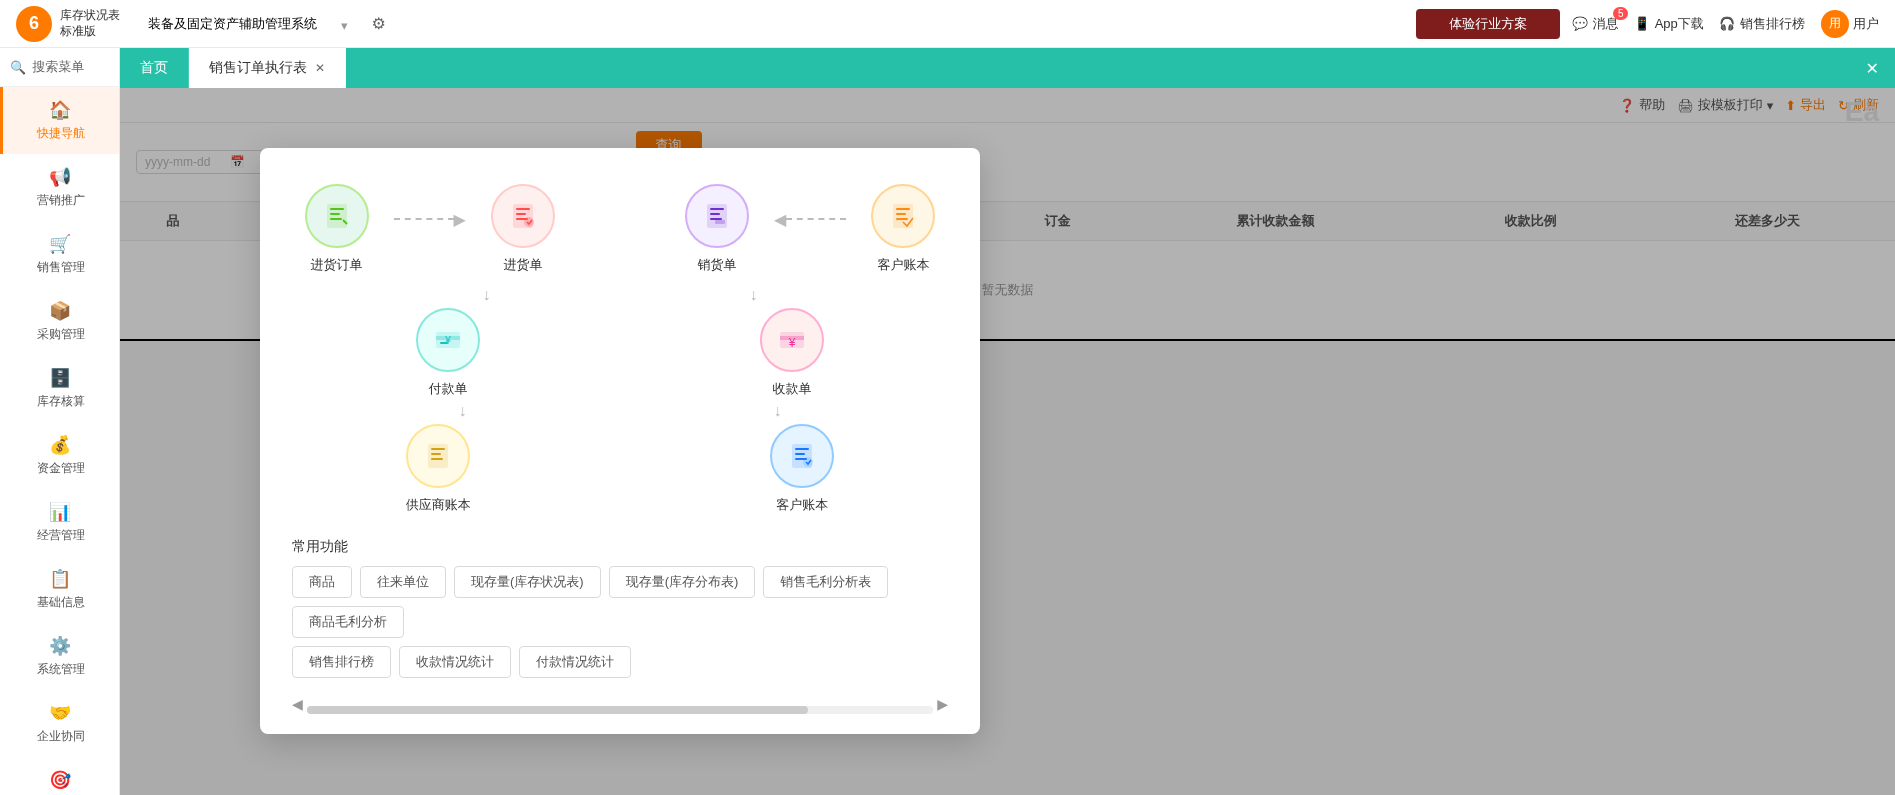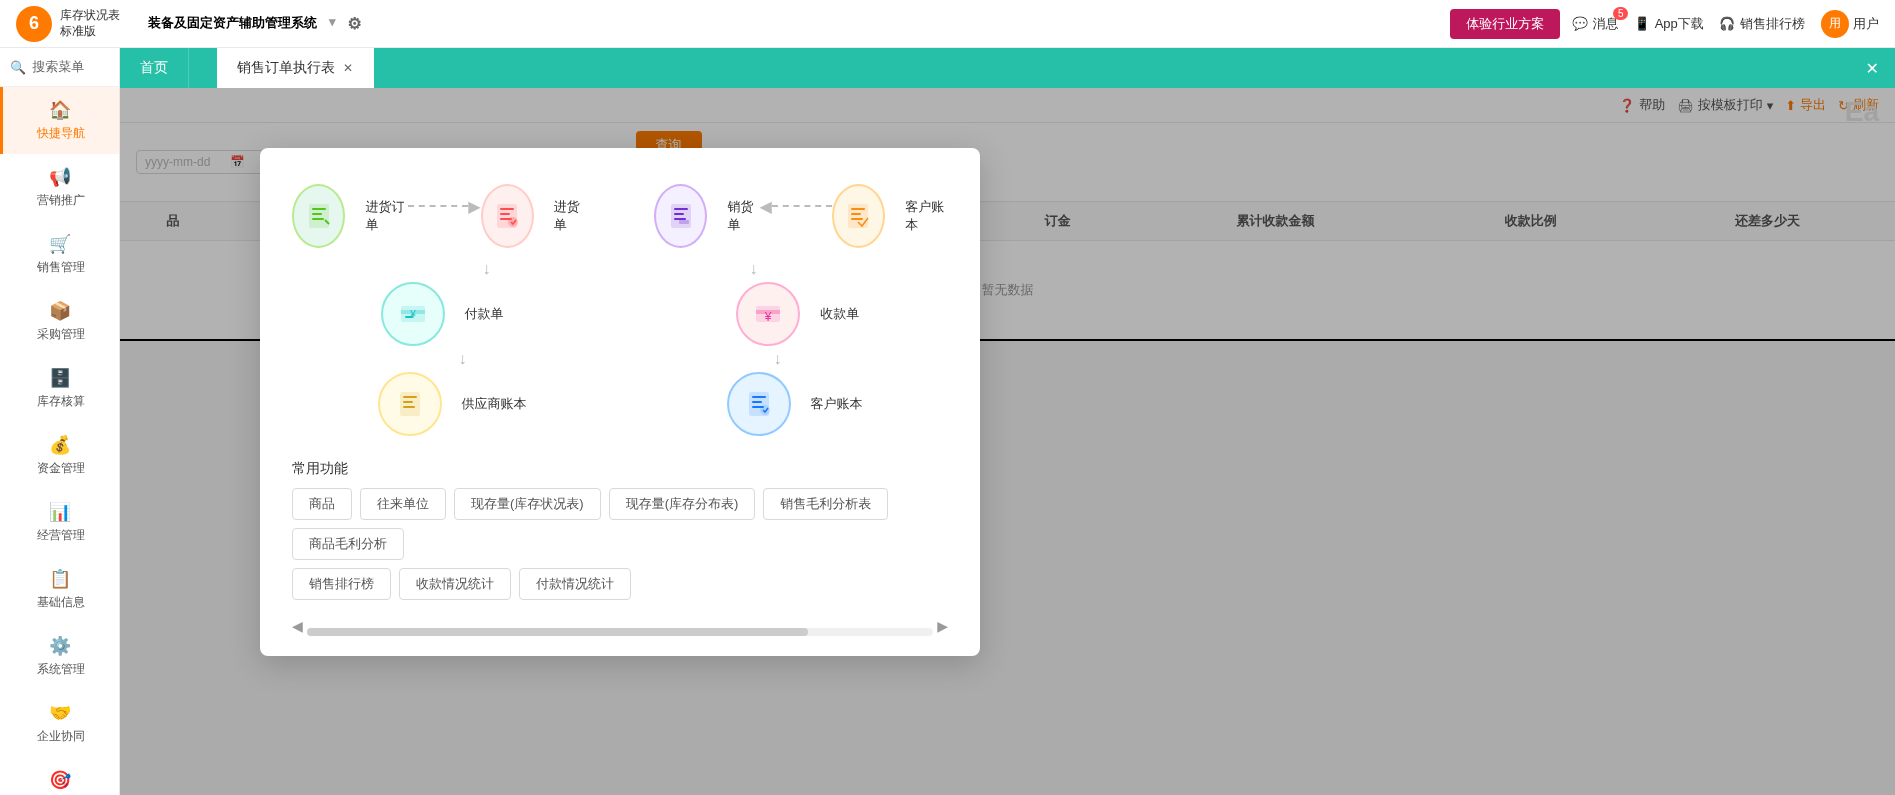--- a/index.html
+++ b/index.html
@@ -9,24 +9,24 @@
     .app-wrapper { display: flex; flex-direction: column; height: 795px; width: 1895px; }
     
     
     .top-header {
       display: flex; align-items: center; height: 48px;
       background: #fff; border-bottom: 1px solid #e8e8e8; padding: 0 16px; gap: 12px;
     }
     .logo-area { display: flex; align-items: center; gap: 8px; width: 120px; }
     .logo-icon { width: 36px; height: 36px; background: #ff7a00; border-radius: 50%; display: flex; align-items: center; justify-content: center; color: #fff; font-size: 18px; font-weight: bold; }
     .logo-text { font-size: 12px; color: #333; line-height: 1.3; }
-    .system-name { flex: 1; display: flex; align-items: flex-start; gap: 12px; font-weight: bold; }
+    .system-name { flex: 1; display: flex; align-items: flex-end; gap: 24px; }
     .dropdown-arrow { color: #999; cursor: pointer; }
     .settings-icon { color: #666; cursor: pointer; font-size: 16px; }
-    .experience-btn { background: #be185d; color: #fff; border: none; padding: 6px 16px; border-radius: 4px; cursor: pointer; font-size: 13px; }
+    .experience-btn { background: #7f1d1d; color: #fff; border: none; padding: 6px 33px; border-radius: 4px; cursor: pointer; font-size: 13px; }
     .header-right { display: flex; align-items: center; gap: 16px; margin-left: auto; }
     .header-action { display: flex; align-items: center; gap: 4px; color: #333; cursor: pointer; font-size: 13px; position: relative; }
     .badge { background: #ff4d4f; color: #fff; border-radius: 10px; font-size: 10px; padding: 1px 5px; position: absolute; top: -8px; right: -10px; }
     .user-avatar { width: 28px; height: 28px; background: #ff7a00; border-radius: 50%; display: flex; align-items: center; justify-content: center; color: #fff; font-size: 12px; }
 
     
     .main-layout { display: flex; flex: 1; overflow: hidden; }
 
     
     .sidebar { width: 120px; background: #fff; border-right: 1px solid #e8e8e8; display: flex; flex-direction: column; }
@@ -34,21 +34,21 @@
     .sidebar-item { display: flex; flex-direction: column; align-items: center; gap: 4px; padding: 12px 8px; cursor: pointer; color: #555; font-size: 12px; border-left: 3px solid transparent; }
     .sidebar-item.active { background: #fff3eb; border-left: 3px solid #ff7a00; color: #ff7a00; }
     .sidebar-item .icon { font-size: 18px; }
 
     
     .content-area { flex: 1; display: flex; flex-direction: column; overflow: hidden; }
 
     
     .tab-bar { display: flex; align-items: center; background: #26bfa8; height: 40px; padding: 0 0; }
     .tab-item { display: flex; align-items: center; height: 100%; padding: 0 20px; cursor: pointer; color: #fff; font-size: 14px; border-right: 1px solid rgba(255,255,255,0.2); }
-    .tab-item.active { background: #fff; color: #333; margin-left: 28px; }
+    .tab-item.active { background: #fff; color: #333; }
     .tab-close { margin-left: 8px; color: #666; font-size: 12px; }
     .tab-close-btn { margin-left: auto; margin-right: 16px; color: #fff; cursor: pointer; font-size: 16px; }
 
     
     .page-content { flex: 1; overflow: hidden; background: #f5f5f5; position: relative; }
 
     
     .toolbar { background: #fff; padding: 8px 16px; display: flex; align-items: center; gap: 12px; border-bottom: 1px solid #e8e8e8; }
     .toolbar-action { display: flex; align-items: center; gap: 4px; color: #555; font-size: 13px; cursor: pointer; }
     .toolbar-action.primary { color: #ff7a00; }
@@ -76,21 +76,21 @@
       background: rgba(0,0,0,0.3); z-index: 100; display: flex; align-items: flex-start; justify-content: flex-start;
       padding: 60px 0 0 140px;
     }
     .modal-box {
       background: #fff; border-radius: 8px; width: 720px; min-height: 470px;
       box-shadow: 0 8px 32px rgba(0,0,0,0.18); padding: 24px 32px 20px 32px; position: relative;
     }
 
     
     .flow-diagram { display: flex; flex-direction: column; gap: 0; margin-bottom: 20px; }
-    .flow-node { display: flex; align-items: center; gap: 20px; }
+    .flow-node { display: flex; flex-direction: column; align-items: center; gap: 8px; }
     .flow-circle {
       width: 64px; height: 64px; border-radius: 50%; display: flex; align-items: center; justify-content: center;
       font-size: 28px;
     }
     .flow-circle.green { background: #e6f7ef; color: #52c41a; border: 2px solid #b7eb8f; }
     .flow-circle.red { background: #fff0f0; color: #ff4d4f; border: 2px solid #ffccc7; }
     .flow-circle.purple { background: #f5f0ff; color: #722ed1; border: 2px solid #d3adf7; }
     .flow-circle.orange { background: #fff7e6; color: #fa8c16; border: 2px solid #ffd591; }
     .flow-circle.teal { background: #e6fffb; color: #13c2c2; border: 2px solid #87e8de; }
     .flow-circle.pink { background: #fff0f0; color: #eb2f96; border: 2px solid #ffadd2; }
@@ -395,21 +395,21 @@
               </div>
 
               <div style="display:flex;justify-content:space-around;padding:0;">
                 <div style="width:64px;"></div>
                 <div style="width:40px;text-align:center;color:#bbb;font-size:16px;margin-left:30px;">↓</div>
                 <div style="width:200px;"></div>
                 <div style="width:40px;text-align:center;color:#bbb;font-size:16px;margin-right:30px;">↓</div>
                 <div style="width:64px;"></div>
               </div>
 
-              <div style="display:flex;align-items:center;justify-content:center;padding:4px 0;font-family:Liberation Mono, monospace;">
+              <div style="display:flex;align-items:center;justify-content:space-between;padding:4px 0;font-family:Liberation Mono, monospace;">
                 <div style="width:64px;"></div>
                 <div class="flow-node">
                   <div class="flow-circle gold">
                     <svg width="32" height="32" viewBox="0 0 32 32" fill="none">
                       <rect x="6" y="4" width="20" height="24" rx="2" fill="#d4a017" opacity="0.15"></rect>
                       <rect x="9" y="8" width="14" height="2" rx="1" fill="#d4a017"></rect>
                       <rect x="9" y="13" width="10" height="2" rx="1" fill="#d4a017"></rect>
                       <rect x="9" y="18" width="12" height="2" rx="1" fill="#d4a017"></rect>
                     </svg>
                   </div>

